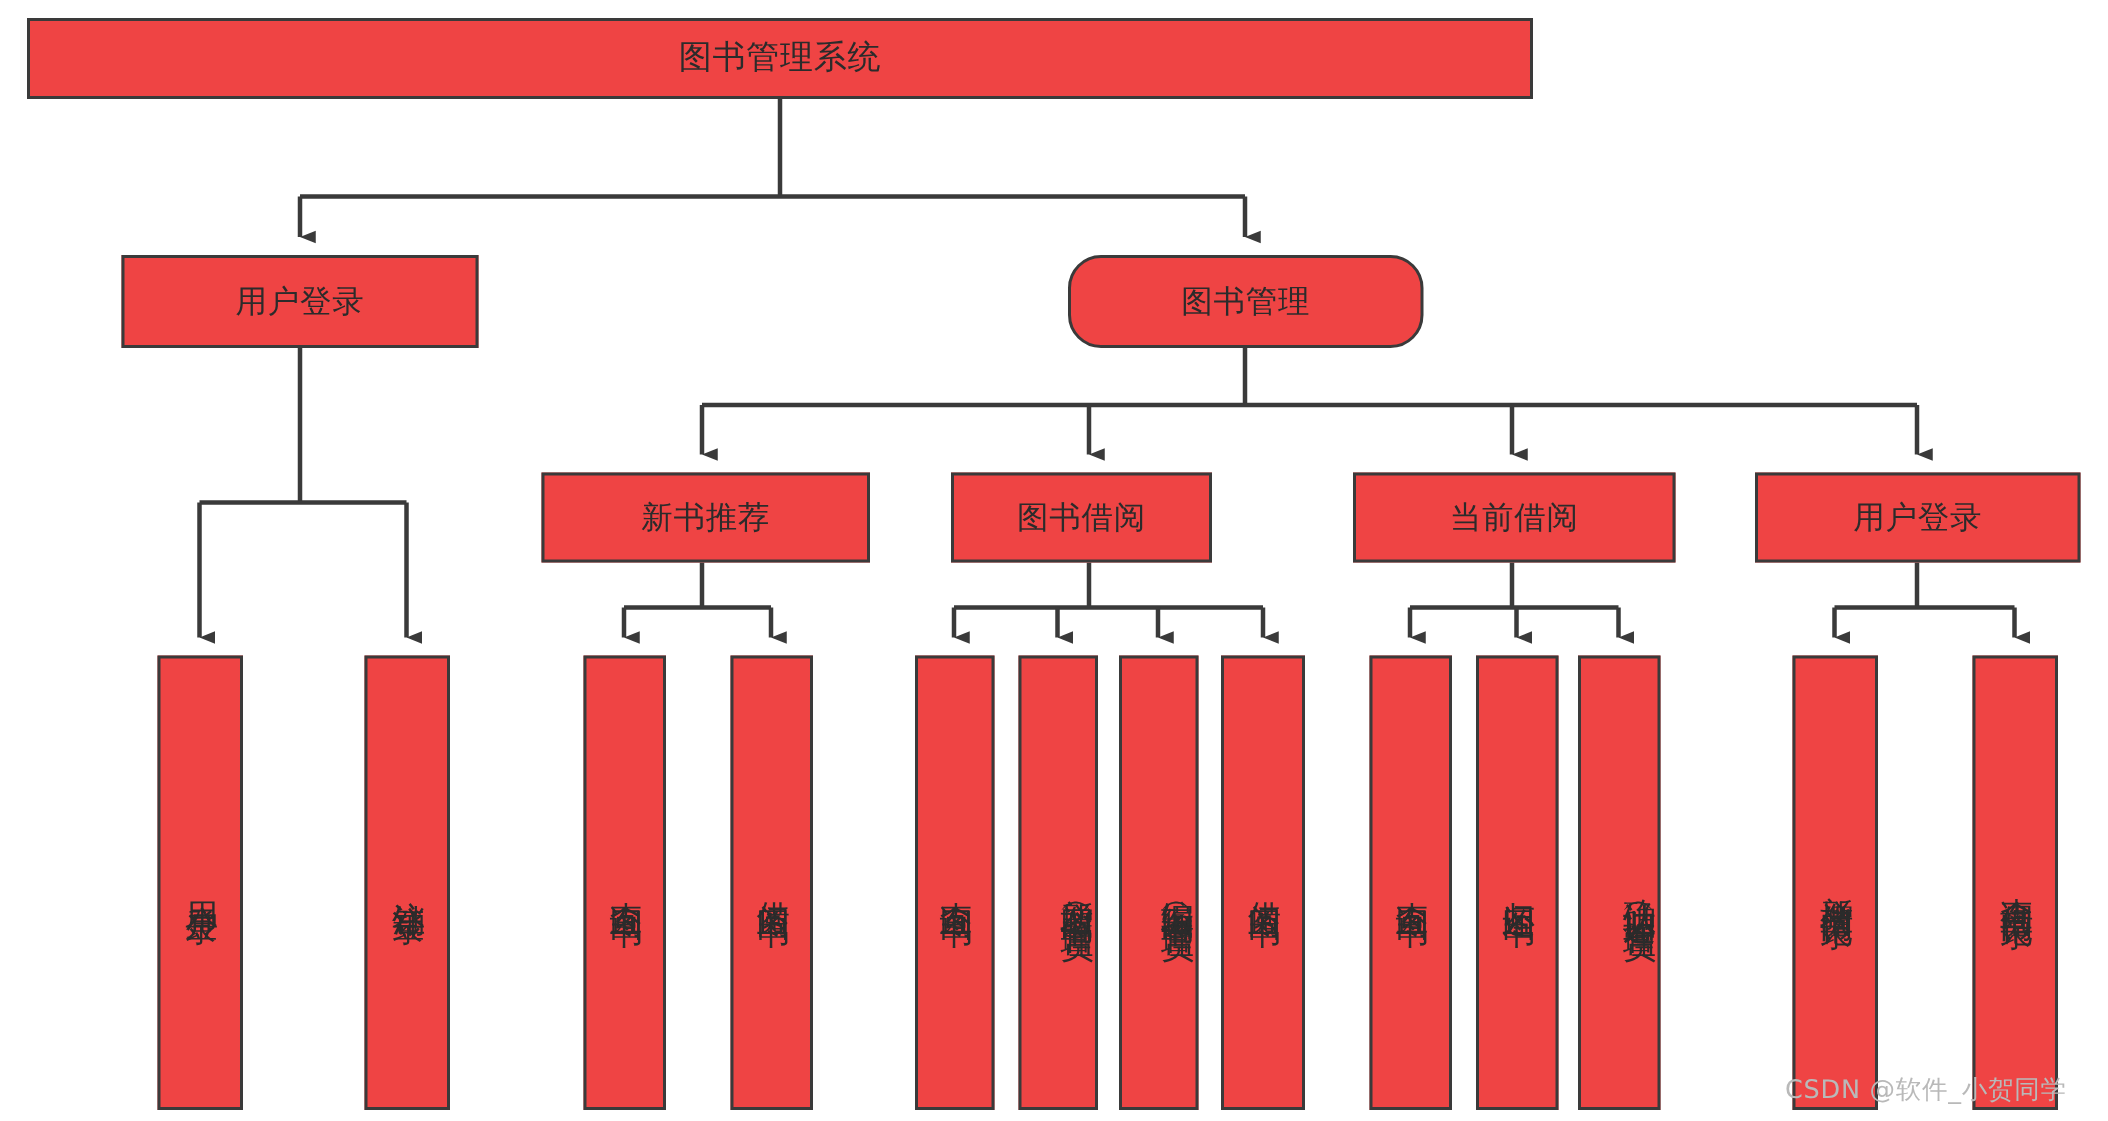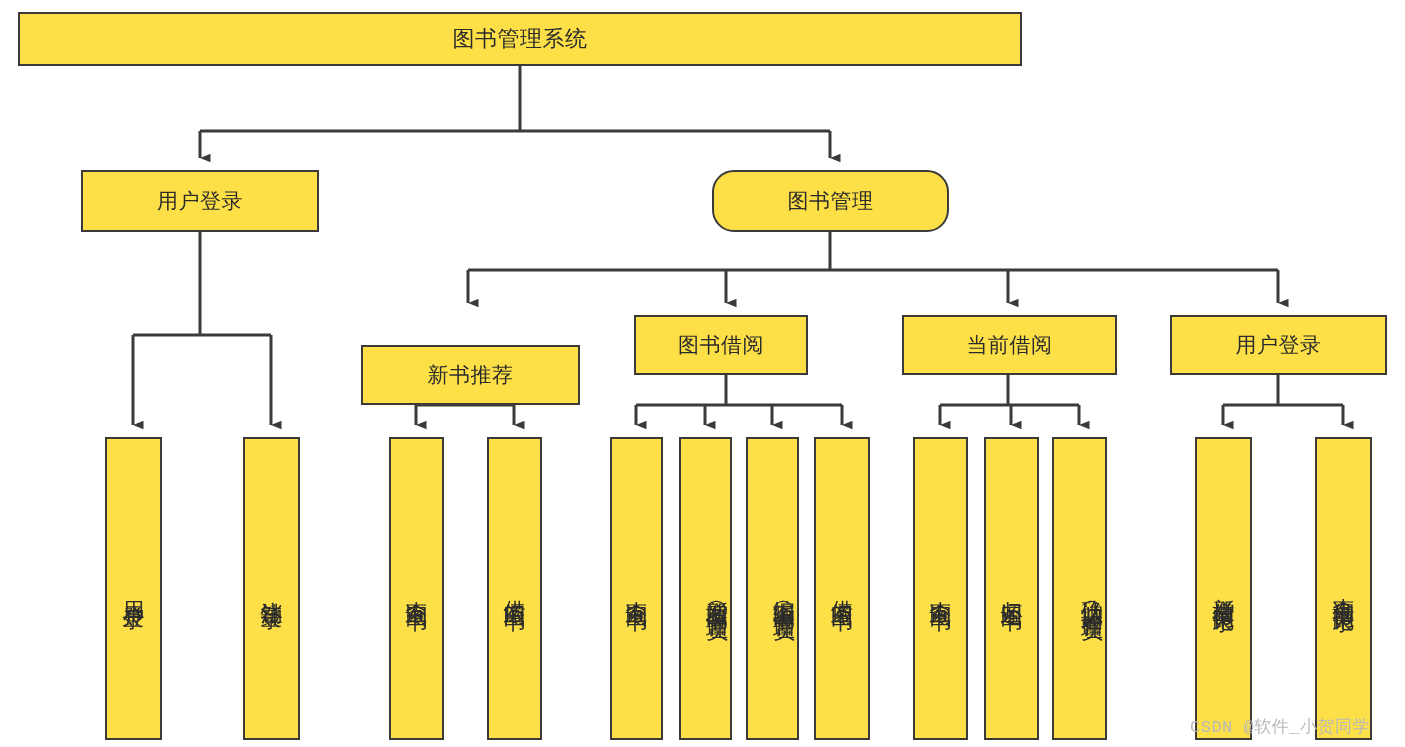--- a/index.html
+++ b/index.html
@@ -22,21 +22,21 @@
     position: absolute;
     left: 0;
     top: 0;
     width: 1405px;
     height: 747px;
     pointer-events: none;
   }
   .node {
     position: absolute;
     box-sizing: border-box;
-    background: #fde047;
+    background: #ef4444;
     border: 2px solid #3a3a3a;
     display: flex;
     align-items: center;
     justify-content: center;
     color: #2b2b2b;
     line-height: 1.18;
     text-align: center;
     z-index: 2;
   }
   .node-h {
@@ -62,21 +62,20 @@
     align-items: center;
     padding-top: 0;
   }
   .watermark {
     position: absolute;
     font-size: 17px;
     color: #b9b9b9;
     white-space: nowrap;
     z-index: 5;
     letter-spacing: 0.5px;
-    font-family: Liberation Mono, monospace;
   }
 </style>
 </head>
 <body>
 
 <div id="diagram-root">
 
   <svg id="edge-layer" viewBox="0 0 1405 747" width="1405" height="747" xmlns="http://www.w3.org/2000/svg">
     <defs>
       <marker id="arrowhead" markerWidth="9" markerHeight="11" refX="4.5" refY="10.5" orient="auto" markerUnits="userSpaceOnUse">
@@ -127,21 +126,21 @@
     </g>
   </svg>
 
   <div class="node node-h node-root" style="left: 18px; top: 12px; width: 1004px; height: 54px;">图书管理系统</div>
 
   <div id="level2-layer">
       <div class="node node-h" style="left: 81px; top: 170px; width: 238px; height: 62px;">用户登录</div>
       <div class="node node-h" style="left: 712px; top: 170px; width: 237px; height: 62px; border-radius: 22px;">图书管理</div>
     </div>
   <div id="level3-layer">
-      <div class="node node-h" style="left: 361px; top: 315px; width: 219px; height: 60px; margin-top: 30px;">新书推荐</div>
+      <div class="node node-h" style="left: 361px; top: 315px; width: 219px; height: 60px;">新书推荐</div>
       <div class="node node-h" style="left: 634px; top: 315px; width: 174px; height: 60px;">图书借阅</div>
       <div class="node node-h" style="left: 902px; top: 315px; width: 215px; height: 60px;">当前借阅</div>
       <div class="node node-h" style="left: 1170px; top: 315px; width: 217px; height: 60px;">用户登录</div>
     </div>
   <div id="leaf-layer">
       <div class="node node-v mid" style="left: 105px; top: 437px; width: 57px; height: 303px;">用户登录</div>
       <div class="node node-v mid" style="left: 243px; top: 437px; width: 57px; height: 303px;">注销登录</div>
       <div class="node node-v mid" style="left: 389px; top: 437px; width: 55px; height: 303px;">查询图书</div>
       <div class="node node-v mid" style="left: 487px; top: 437px; width: 55px; height: 303px;">借阅图书</div>
       <div class="node node-v mid" style="left: 610px; top: 437px; width: 53px; height: 303px;">查询图书</div>

